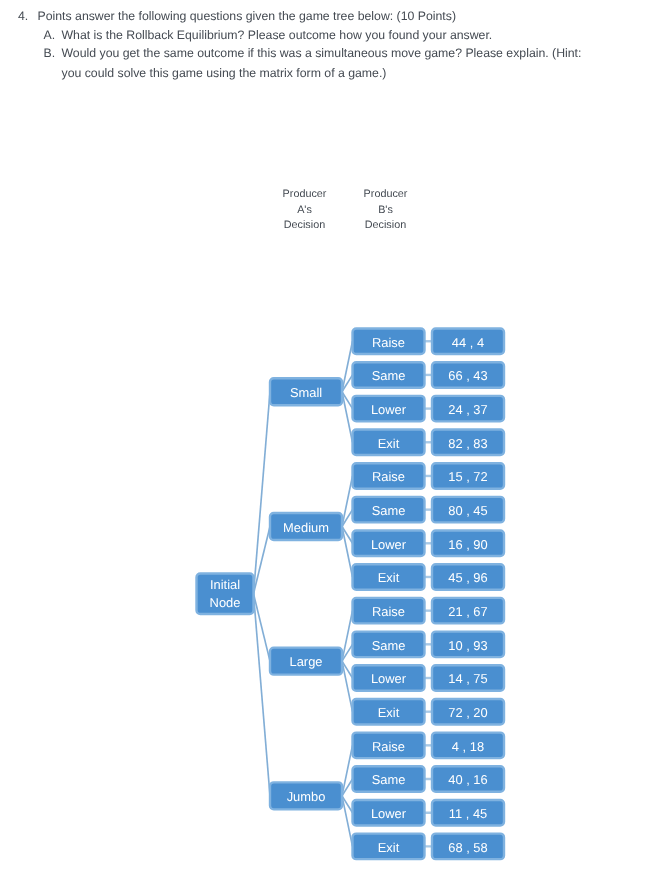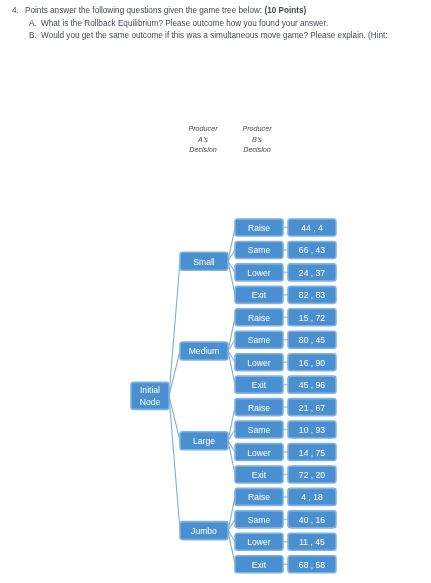--- a/index.html
+++ b/index.html
@@ -30,21 +30,21 @@
     align-items: flex-start;
     font-size: 8.2px;
     line-height: 12.6px;
     color: #444a52;
   }
   .q-main { margin-left: 2px; }
   .q-main .q-marker { width: 13px; flex: 0 0 13px; text-align: left; }
   .q-sub { margin-left: 19px; }
   .q-sub .q-marker { width: 12px; flex: 0 0 12px; text-align: left; }
   .q-text { flex: 1 1 auto; }
-  .q-bold { font-weight: bold; }
+  .q-bold { font-weight: normal; }
   .q-cont {
     margin-left: 31px;
     font-size: 8.2px;
     line-height: 12.6px;
     color: #444a52;
   }
 
   
   #column-headers {
     position: absolute;
@@ -53,21 +53,20 @@
     width: 431px;
     height: 34px;
   }
   .col-head {
     position: absolute;
     text-align: center;
     font-size: 7.2px;
     line-height: 10.5px;
     color: #444a52;
     width: 60px;
-    font-style: italic;
   }
   #col-head-a { left: 173px; top: 0; }
   #col-head-b { left: 227px; top: 0; }
 
   
   #game-tree {
     position: absolute;
     left: 0;
     top: 0;
     width: 431px;
@@ -115,20 +114,21 @@
 
   <div class="q-row q-sub" data-interactable="false">
     <span class="q-marker" data-interactable="false">A.</span>
     <span class="q-text" data-interactable="false">What is the Rollback Equilibrium? Please outcome how you found your answer.</span>
   </div>
 
   <div class="q-row q-sub" data-interactable="false">
     <span class="q-marker" data-interactable="false">B.</span>
     <span class="q-text" data-interactable="false">Would you get the same outcome if this was a simultaneous move game?  Please explain.  (Hint:</span>
   </div>
+  <div class="q-cont" data-interactable="false">you could solve this game using the matrix form of a game.)</div>
 
 </div>
 
 <div id="column-headers" data-interactable="false">
   <div class="col-head" id="col-head-a" data-interactable="false">
     <div data-interactable="false">Producer</div>
     <div data-interactable="false">A's</div>
     <div data-interactable="false">Decision</div>
   </div>
   <div class="col-head" id="col-head-b" data-interactable="false">

